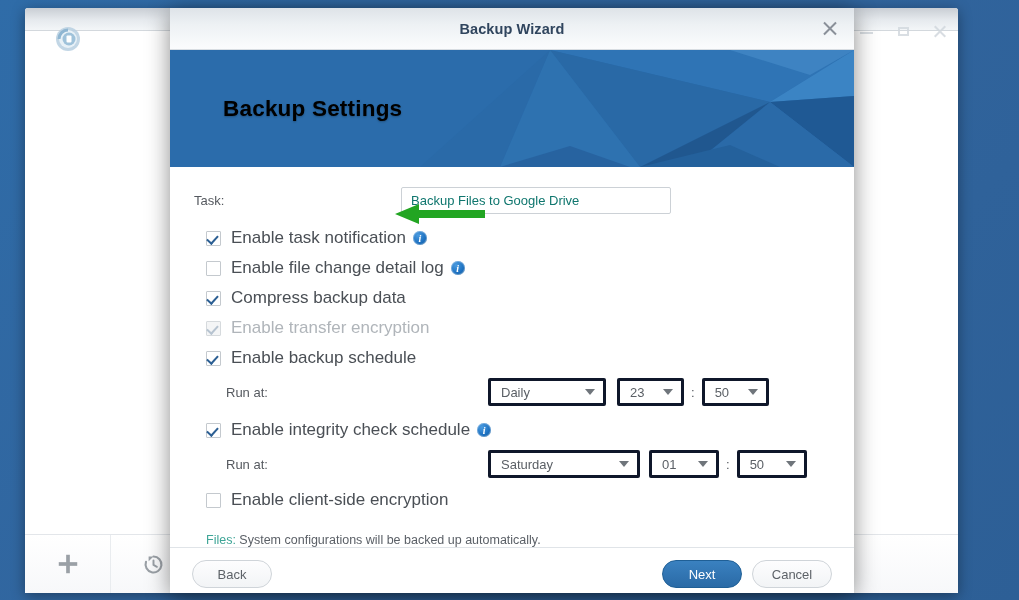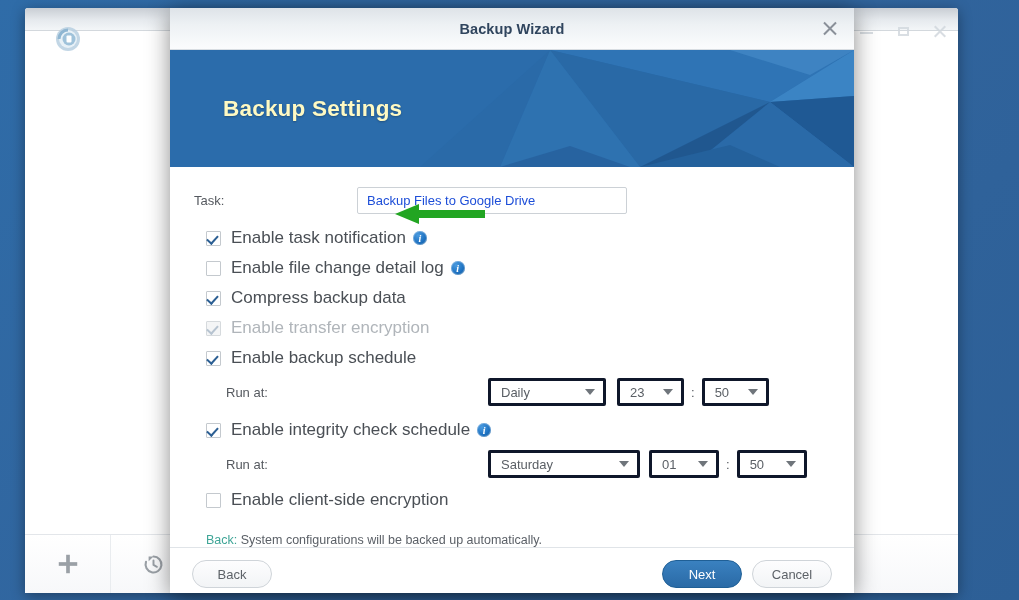--- a/index.html
+++ b/index.html
@@ -109,49 +109,49 @@
   #dlg-close::after  { transform: rotate(-45deg); }
 
   #dlg-banner {
     flex: 0 0 117px; height: 117px;
     position: relative; overflow: hidden;
     background: #2b6cab;
   }
   #dlg-banner svg { position:absolute; left:0; top:0; width:100%; height:100%; display:block; }
   #dlg-banner .bt {
     position: absolute; left: 53px; top: 46px;
-    font-size: 22.5px; font-weight: bold; color: #fef9c3;
+    font-size: 22.5px; font-weight: bold; color: #000000;
     text-shadow: 0 1px 2px rgba(0,0,0,.25);
     letter-spacing: .2px;
   }
 
   #dlg-body {
     flex: 1 1 auto;
     position: relative;
     padding: 0;
     background: #fff;
   }
 
   .form {
     padding: 18px 24px 0 24px;
     font-size: 13px; color: #4a4f55;
   }
 
-  .row { display: flex; align-items: center; height: 30px; }
+  .row { display: flex; align-items: center; height: 30px; gap: 44px; }
   .row.task { margin-bottom: 8px; }
   .lbl-task {
     width: 163px; font-size: 13px; color: #55595f;
   }
   input.txt {
     width: 270px; height: 27px;
     box-sizing: border-box;
     border: 1px solid #ccd1d6;
     border-radius: 2px;
     padding: 0 9px;
-    font-size: 13px; color: #1d4ed8;
+    font-size: 13px; color: #0f766e;
     font-family: "Liberation Sans", sans-serif;
     background: #fff;
     outline: none;
   }
 
   .cbrow { display: flex; align-items: center; height: 30px; padding-left: 12px; }
 
   .cb {
     width: 15px; height: 15px; flex: 0 0 15px;
     border: 1px solid #c4c9ce;
@@ -397,21 +397,21 @@
             <span class="car"></span>
           </div>
         </div>
 
         <div class="cbrow" style="margin-top:2px">
           <span class="cb"></span>
           <span class="cblabel">Enable client-side encryption</span>
         </div>
 
         <div class="note">
-          <span class="k">Back:</span>
+          <span class="k">Files:</span>
           <span>System configurations will be backed up automatically.</span>
         </div>
       </div>
     </div>
 
     <div id="dlg-footer">
       <div class="btn sec">Back</div>
       <div class="spacer"></div>
       <div class="btn pri">Next</div>
       <div class="btn sec">Cancel</div>

